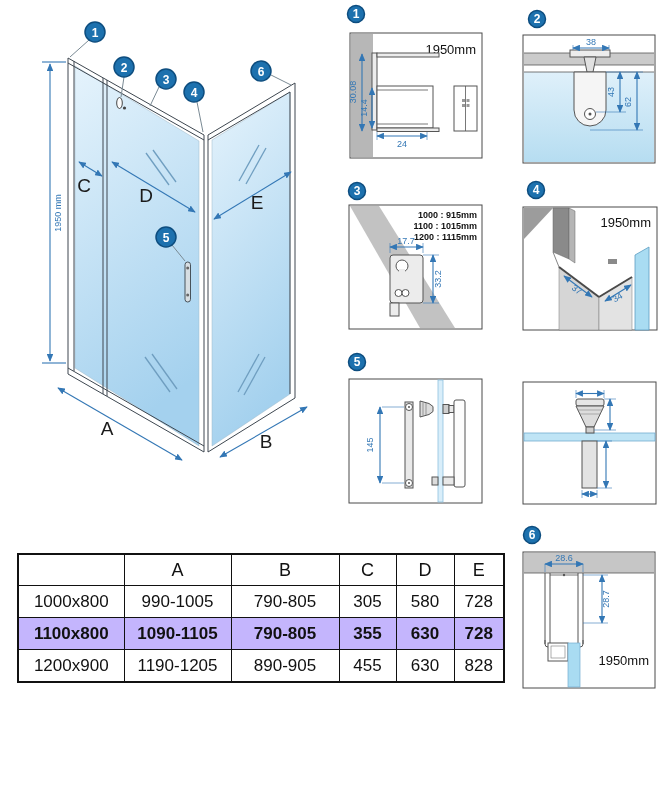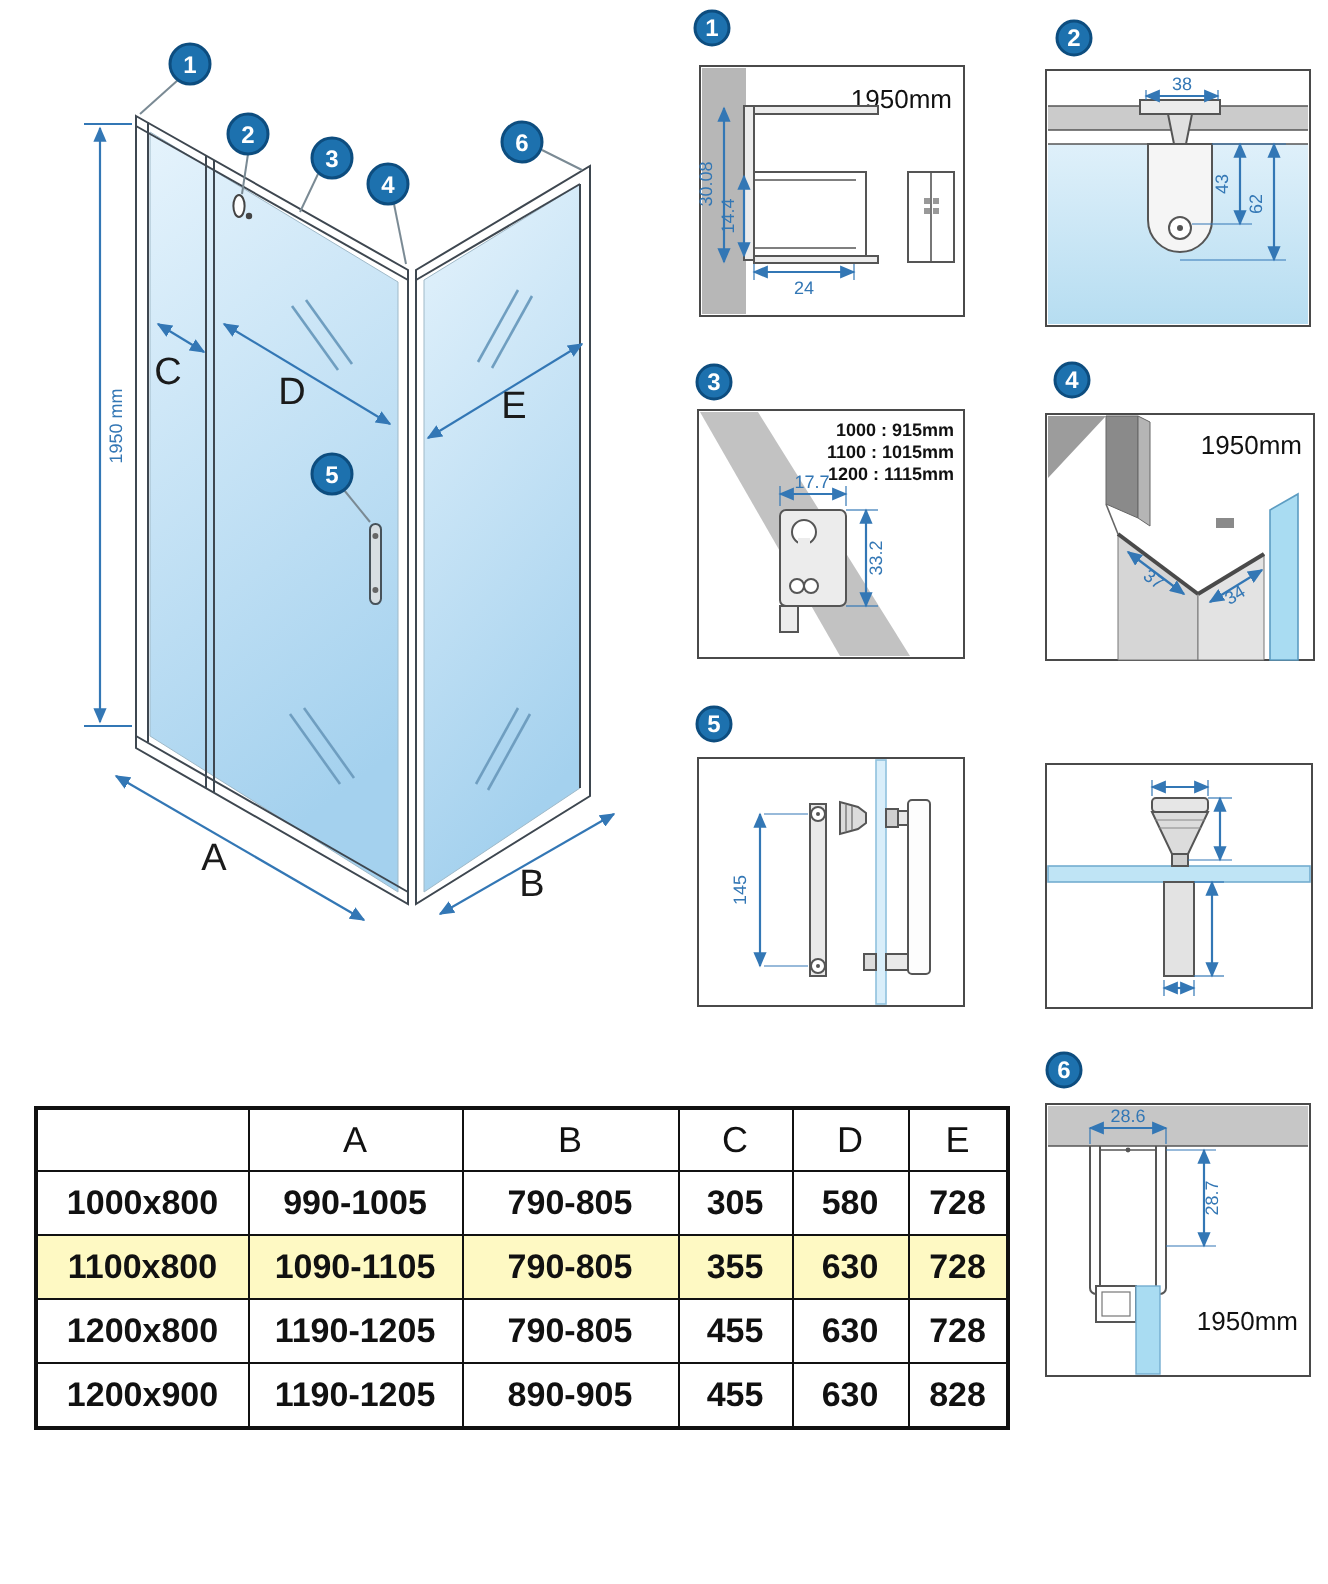--- a/index.html
+++ b/index.html
@@ -15,25 +15,25 @@
   .prof{fill:#ececec;stroke:#555;stroke-width:1;}
   .refl{stroke:#6f9ec0;stroke-width:1.3;}
   .leader{stroke:#7a8a94;stroke-width:1;}
   .badge-c{fill:#1d71ae;stroke:#0d4d7f;stroke-width:1.5;}
   .badge-t{fill:#fff;font-weight:bold;font-size:12px;text-anchor:middle;}
   .lbl{fill:#1a1a1a;font-size:19px;text-anchor:middle;}
   .blk13{fill:#111;font-size:13px;text-anchor:end;}
   .box{fill:#fff;stroke:#4a4a4a;stroke-width:1;}
   table.spec{border-collapse:collapse;table-layout:fixed;width:486px;}
   table.spec th,table.spec td{border:1px solid #111;text-align:center;color:#111;
-     padding:0;overflow:hidden;white-space:nowrap;font-weight:bold;}
+     padding:0;overflow:hidden;white-space:nowrap;}
   table.spec{border:2px solid #111;}
   table.spec th{font-weight:normal;font-size:18px;height:30px;}
   table.spec td{font-size:17px;height:31px;}
-  table.spec tr.hl{background:#fef9c3;font-weight:bold;}
+  table.spec tr.hl{background:#c4b5fd;font-weight:bold;}
 </style>
 </head>
 <body>
 
 <div class="page">
 
   <svg class="abs" style="left:0;top:0" width="340" height="545">
     <defs>
       <linearGradient id="gl" x1="0" y1="0" x2="0.25" y2="1">
         <stop offset="0" stop-color="#e5f3fc"></stop>
@@ -451,28 +451,20 @@
         </tr>
         <tr class="hl">
           <td>1100x800</td>
           <td>1090-1105</td>
           <td>790-805</td>
           <td>355</td>
           <td>630</td>
           <td>728</td>
         </tr>
         <tr>
-          <td>1200x800</td>
-          <td>1190-1205</td>
-          <td>790-805</td>
-          <td>455</td>
-          <td>630</td>
-          <td>728</td>
-        </tr>
-        <tr>
           <td>1200x900</td>
           <td>1190-1205</td>
           <td>890-905</td>
           <td>455</td>
           <td>630</td>
           <td>828</td>
         </tr>
       </tbody>
   </table>
 

